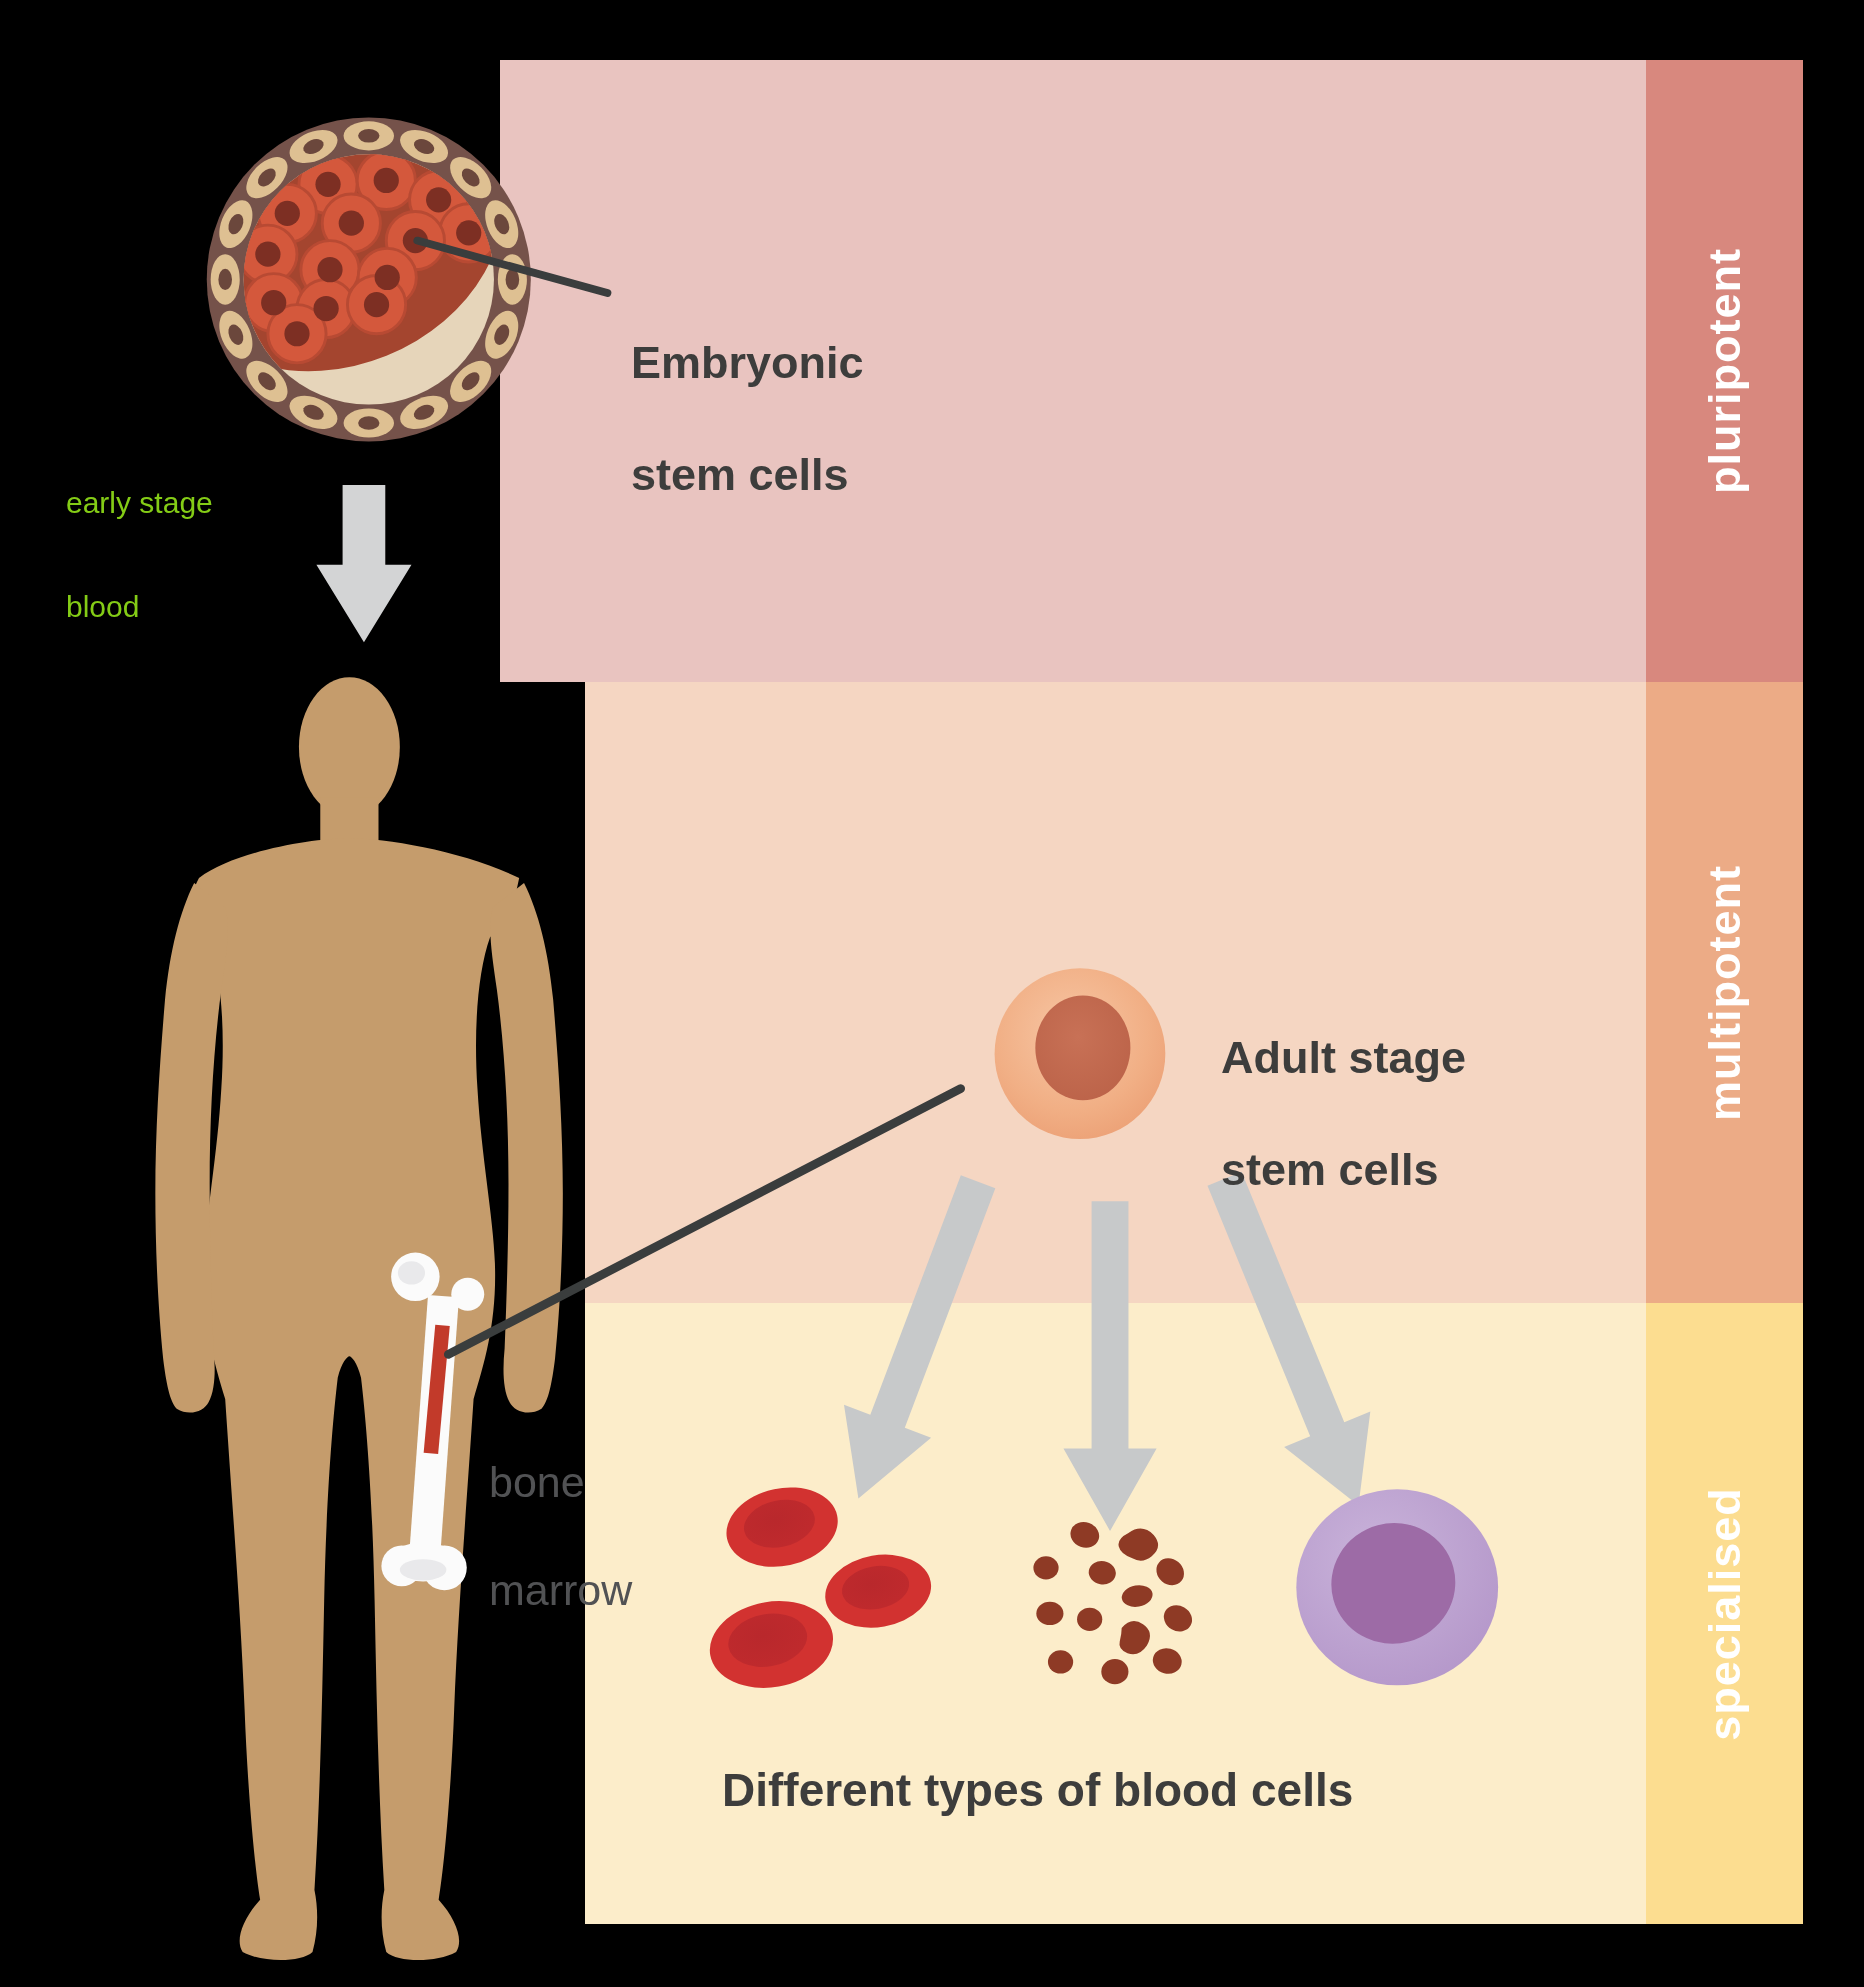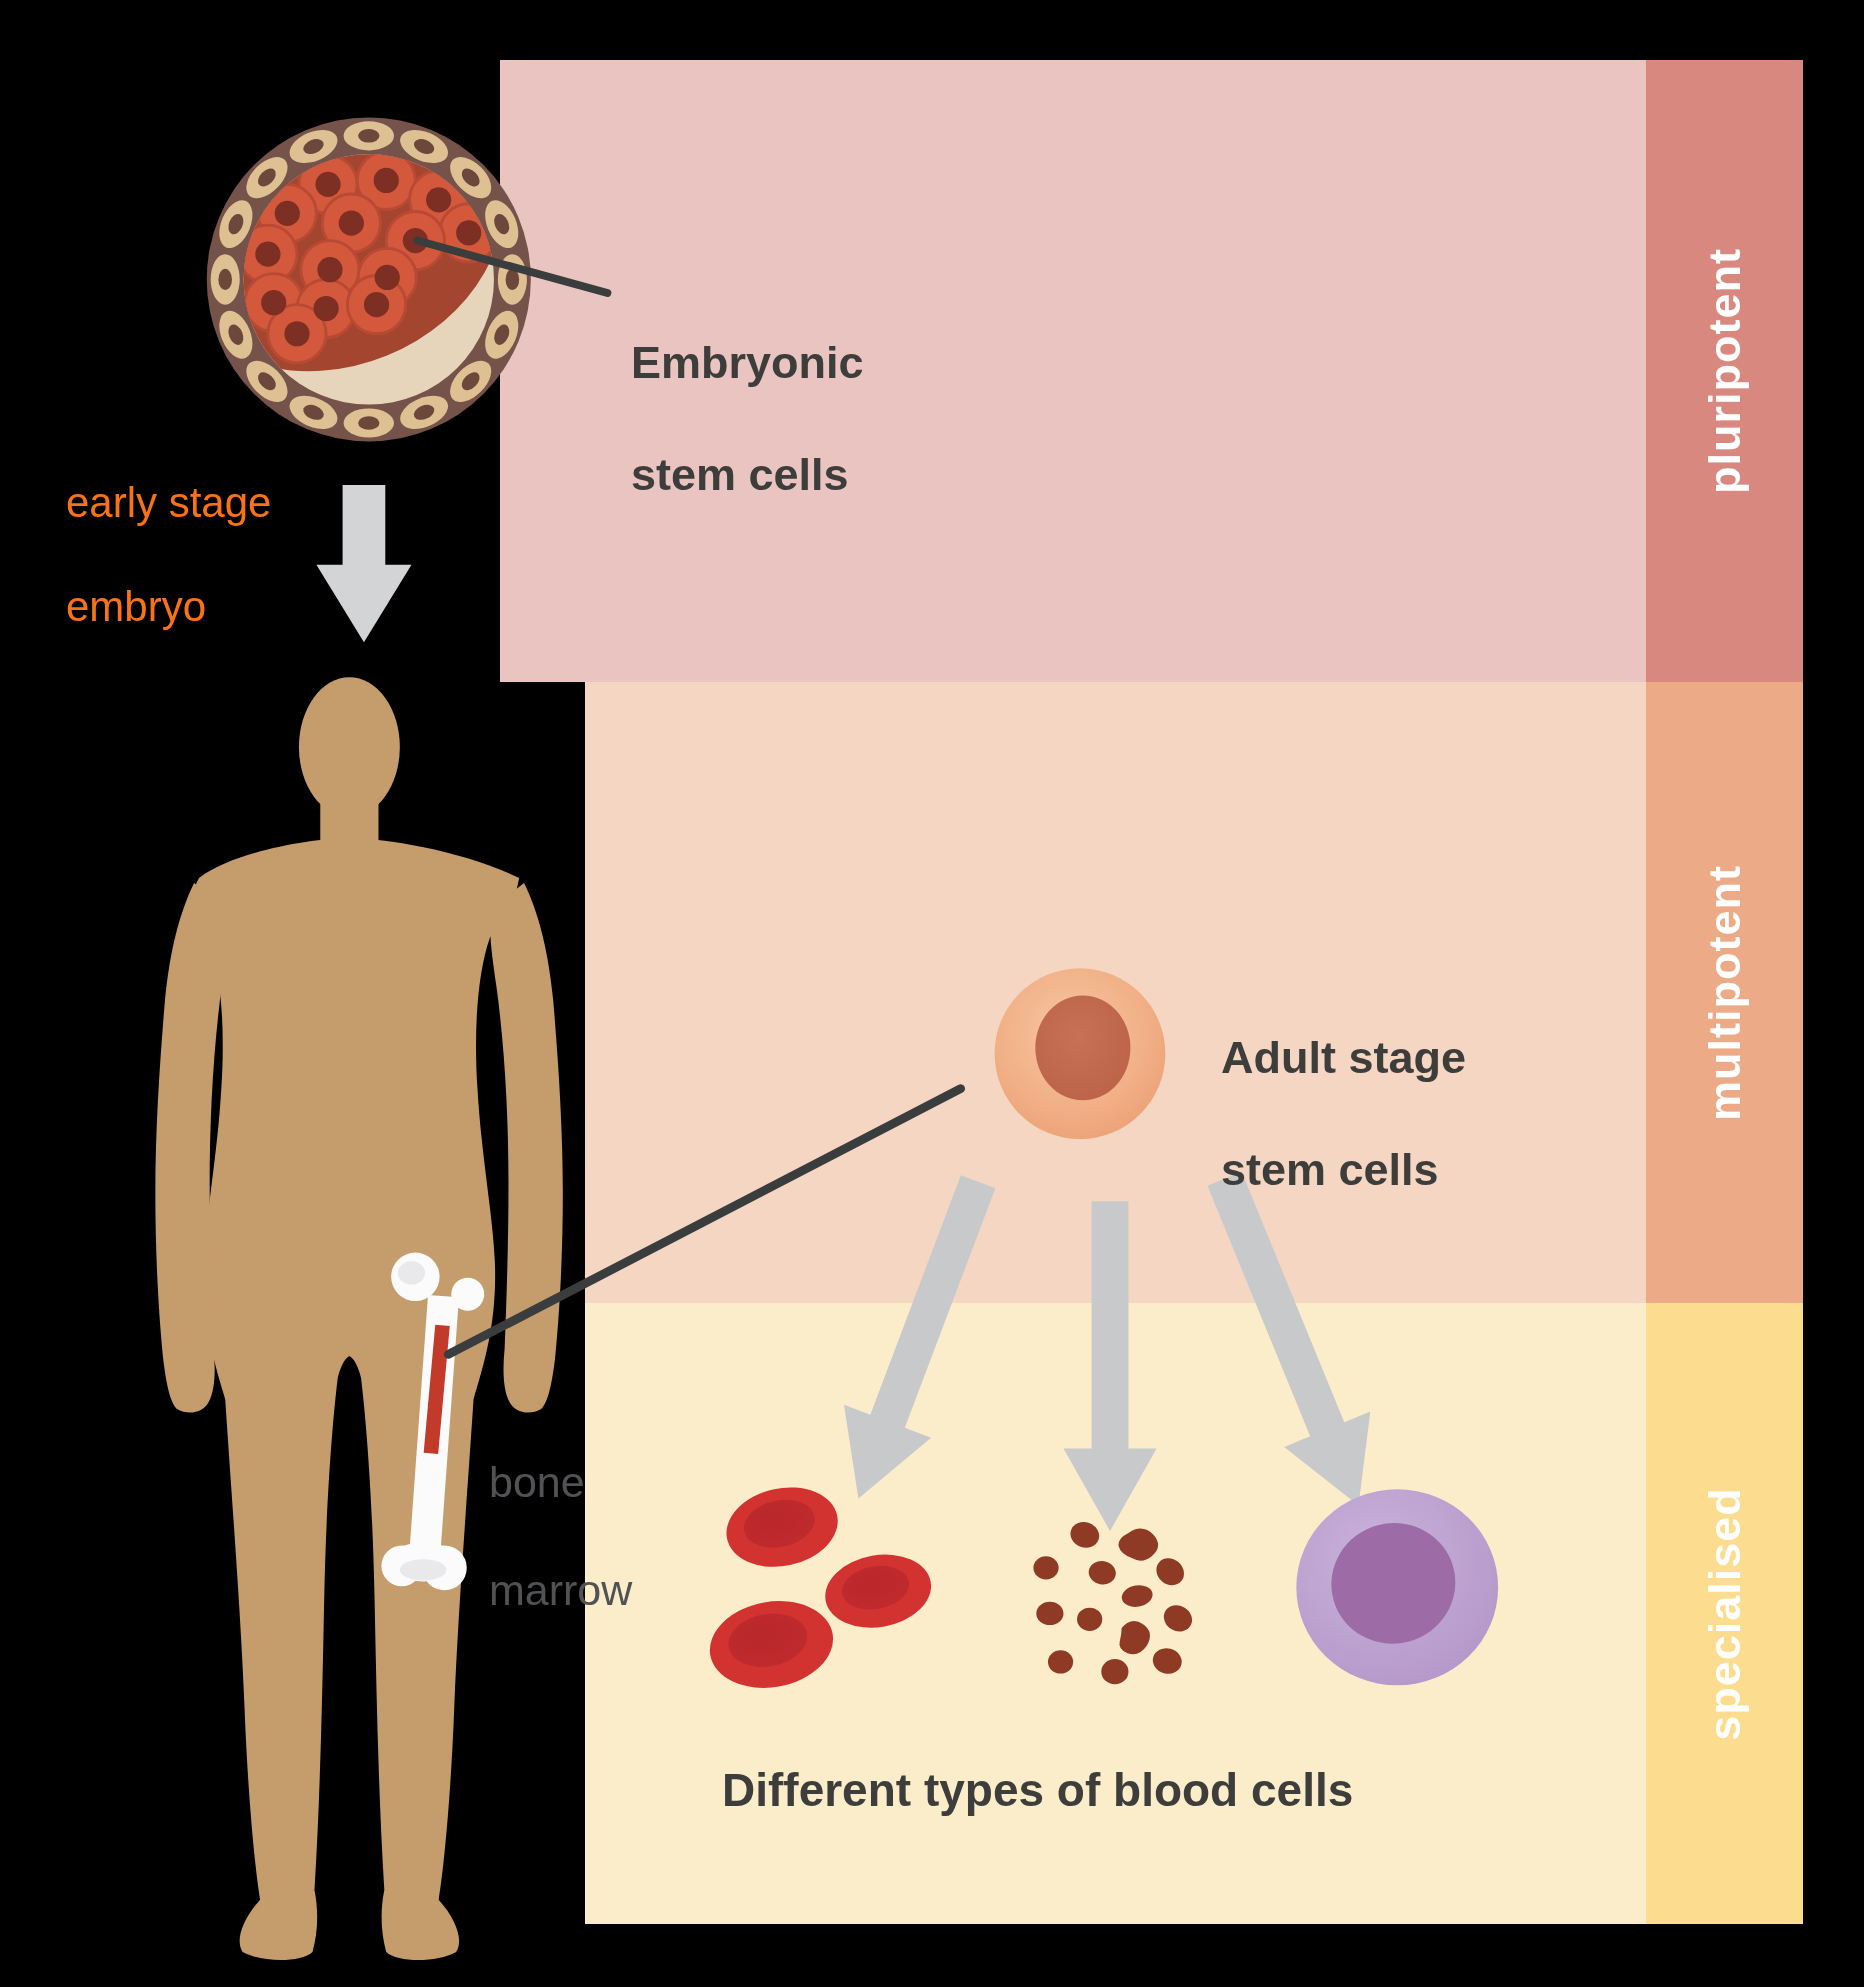--- a/index.html
+++ b/index.html
@@ -15,21 +15,21 @@
   .band-specialised-light{left:585px;top:1303px;width:1061px;height:621px;background:#fcedca;}
   .band-specialised-strip{left:1646px;top:1303px;width:157px;height:621px;background:#fcdd90;}
   .strip-label-box{position:absolute;display:flex;align-items:center;justify-content:center;}
   .strip-label-box span{
     transform:rotate(-90deg);white-space:nowrap;color:#fff;
     font-weight:bold;font-size:45px;letter-spacing:1px;
   }
   .art{position:absolute;left:0;top:0;width:1864px;height:1987px;}
   .txt{position:absolute;white-space:pre-line;}
   .txt-bold{font-weight:bold;font-size:45px;line-height:56px;color:#3d3d3c;}
-  .txt-gray{font-size:42px;line-height:52px;color:#f97316;}
+  .txt-gray{font-size:30px;line-height:52px;color:#84cc16;}
   .embryonic-label{left:631px;top:279px;}
   .early-stage-label{left:66px;top:425px;}
   .adult-blood-label{left:1221px;top:974px;}
   .bone-marrow-label{left:489px;top:1401px;font-size:43px;line-height:54px;color:#515254;}
   .caption-label{left:722px;top:1762px;font-size:46px;}
 </style>
 </head>
 <body>
 
 <div class="canvas">
@@ -270,21 +270,21 @@
     </g>
   </svg>
 
   <div class="txt txt-bold embryonic-label">
     <div>Embryonic</div>
     <div>stem cells</div>
   </div>
 
   <div class="txt txt-gray early-stage-label">
     <div>early stage</div>
-    <div>embryo</div>
+    <div>blood</div>
   </div>
 
   <div class="txt txt-bold adult-blood-label">
     <div>Adult stage</div>
     <div>stem cells</div>
   </div>
 
   <div class="txt txt-bold caption-label">Different types of blood cells</div>
 
   <div class="txt txt-gray bone-marrow-label">

